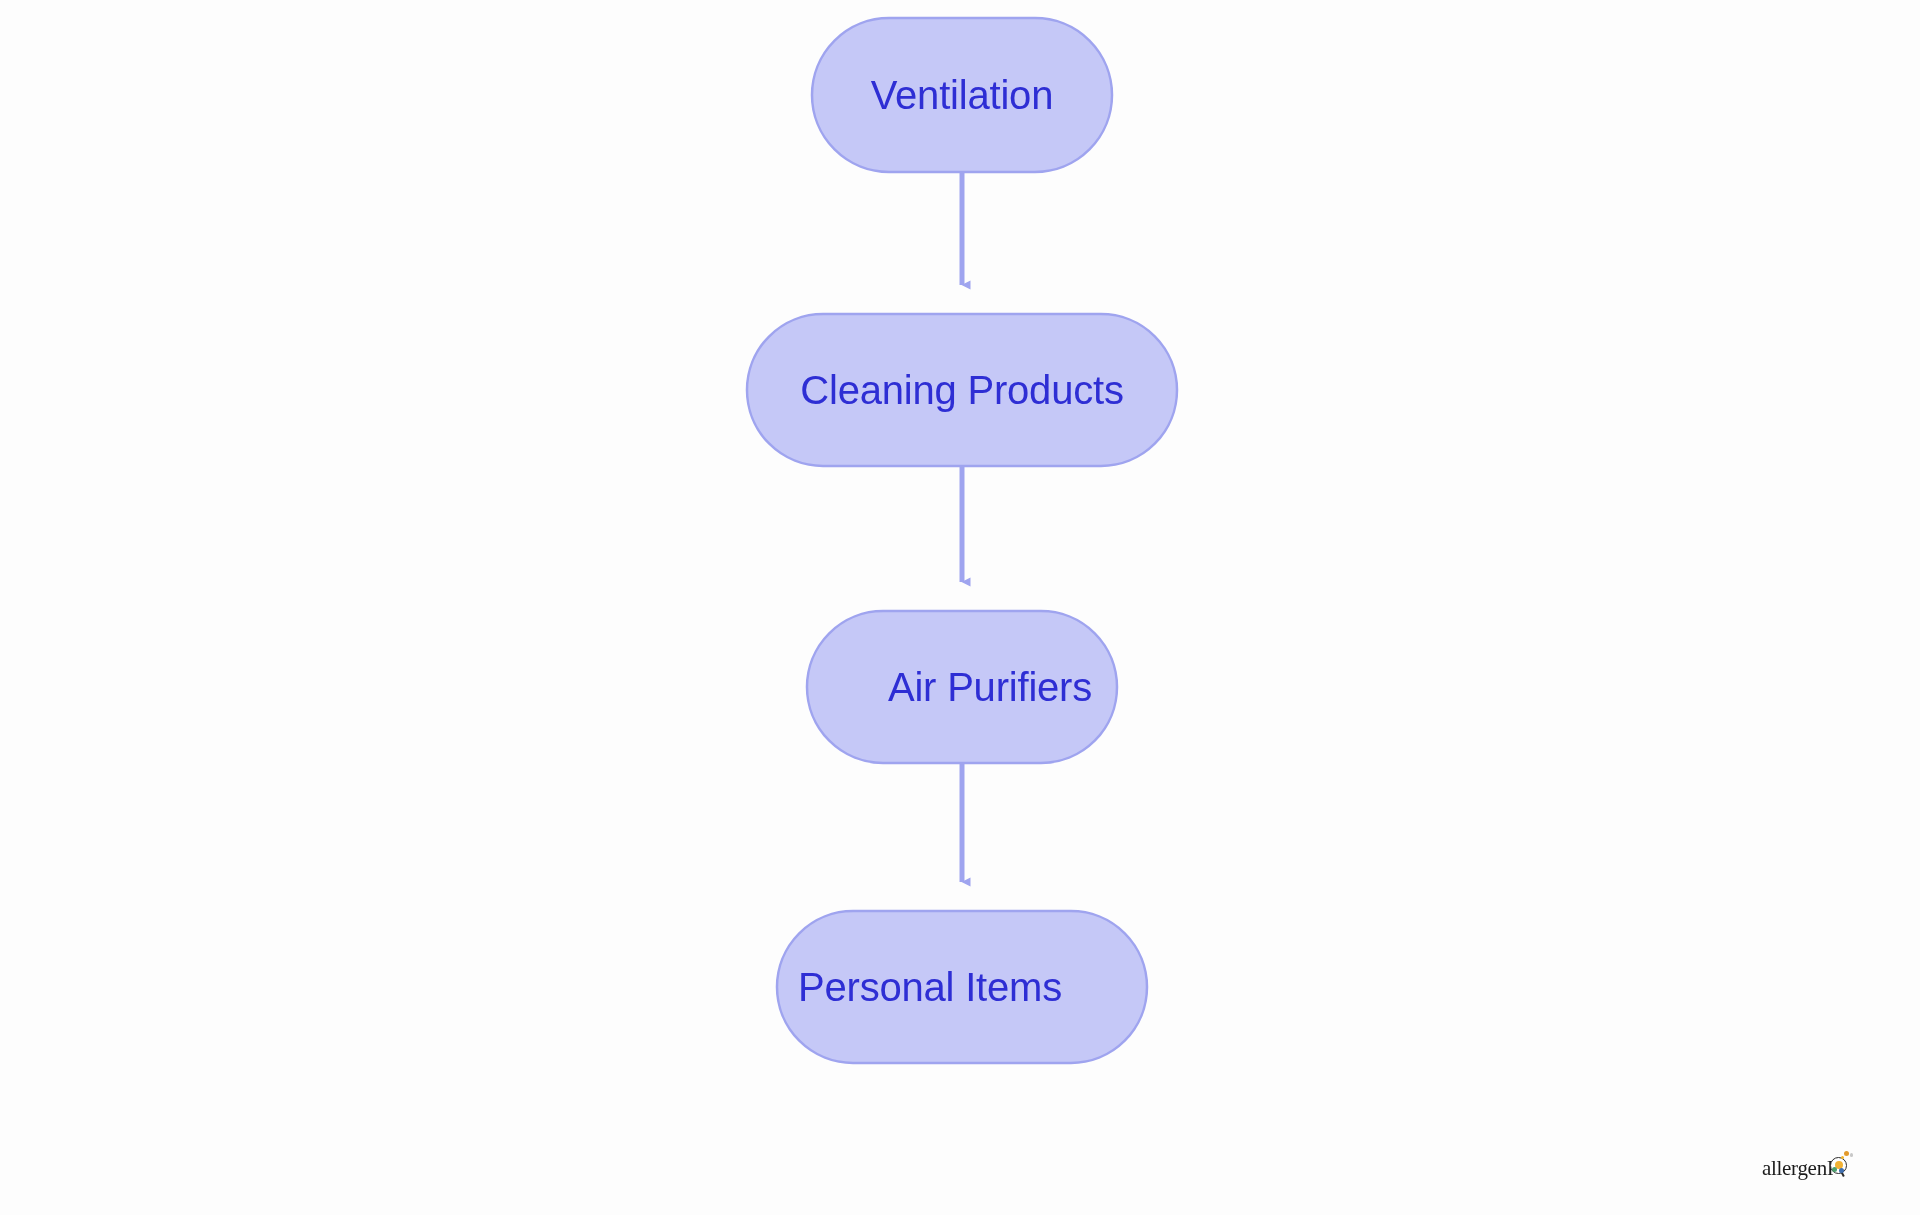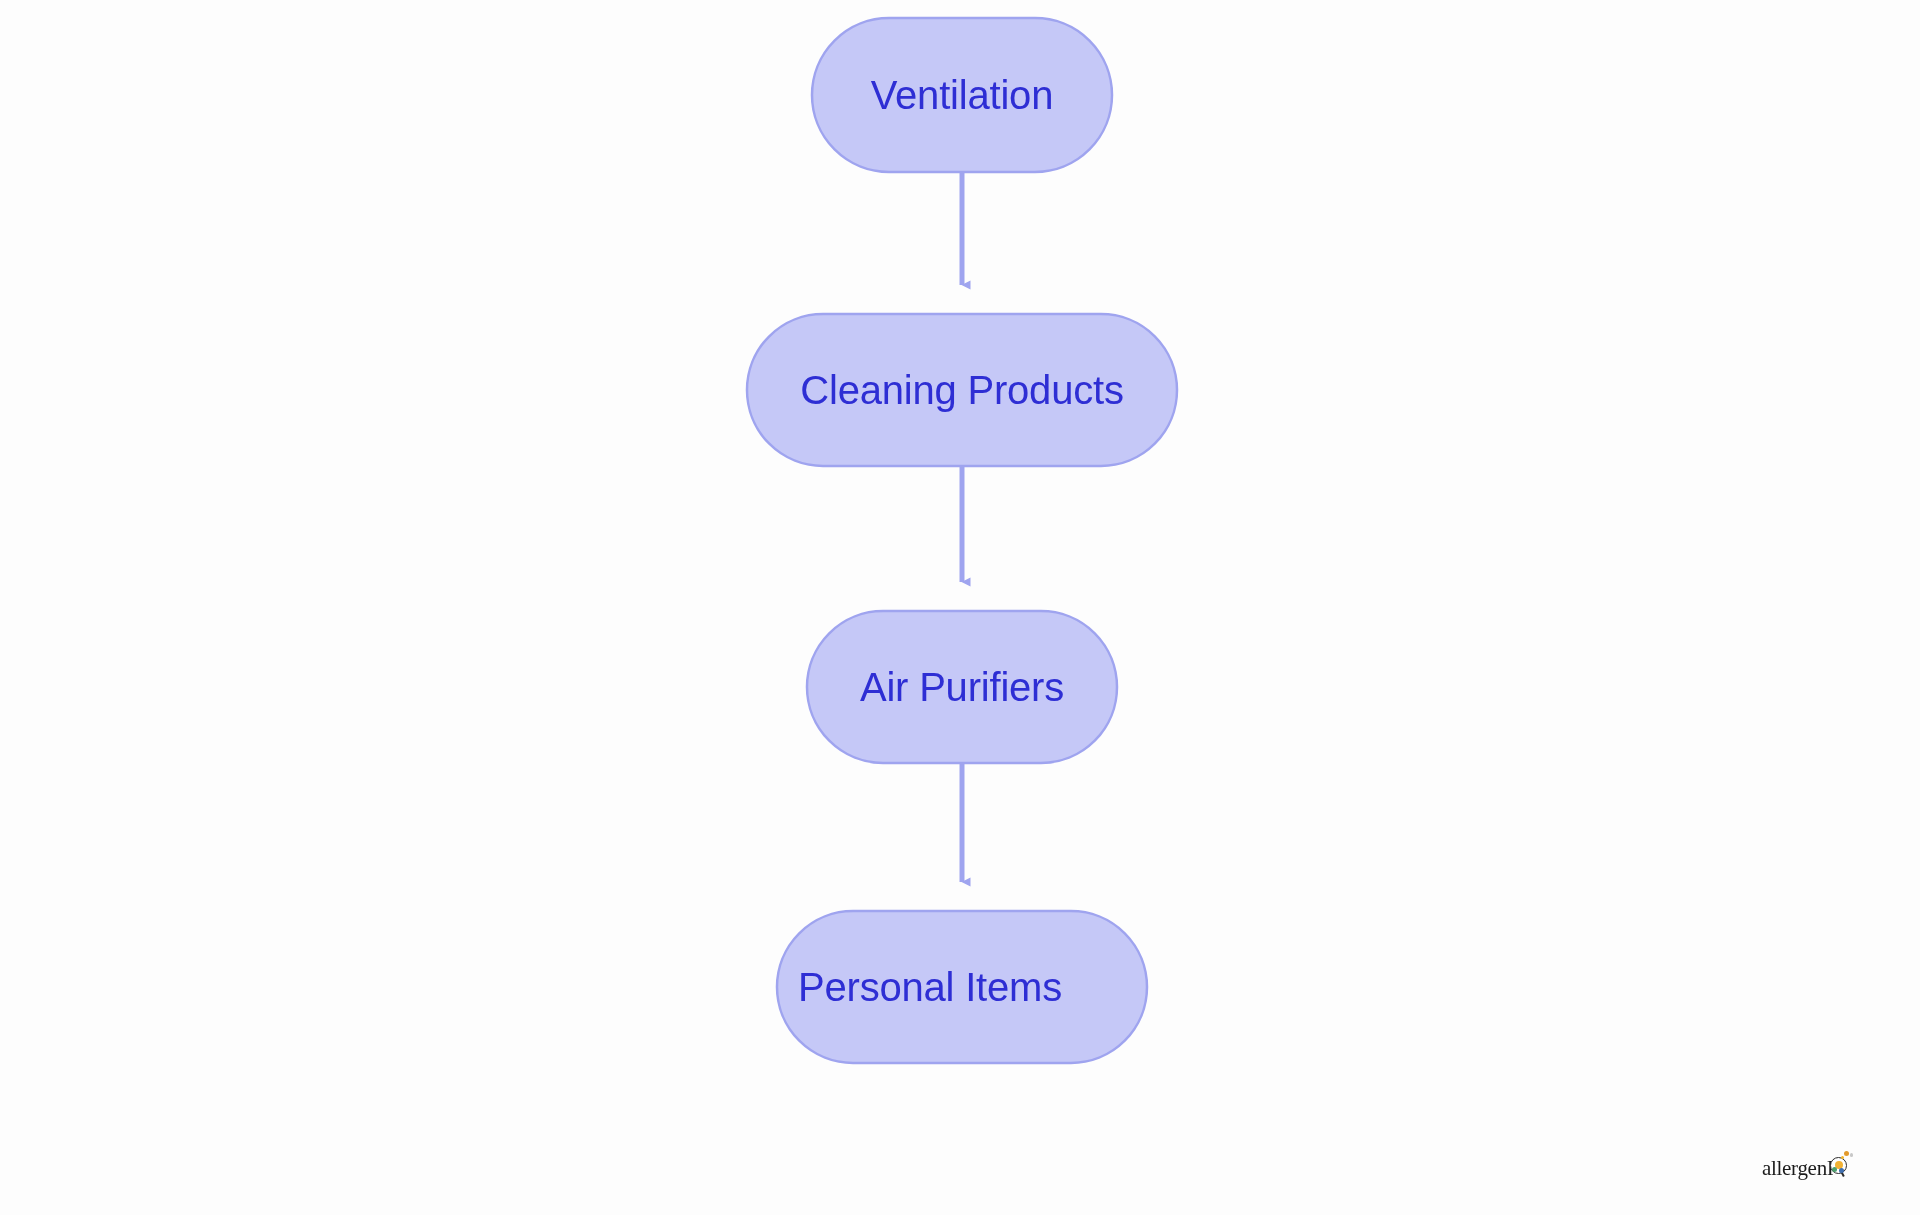--- a/index.html
+++ b/index.html
@@ -116,21 +116,21 @@
 
     <rect x="807" y="611" width="310" height="152" rx="76" ry="76" fill="#c5c8f7" stroke="#9fa4ef" stroke-width="2.5"></rect>
 
     <rect x="777" y="911" width="370" height="152" rx="76" ry="76" fill="#c5c8f7" stroke="#9fa4ef" stroke-width="2.5"></rect>
   </svg>
 
   <div class="node-label" style="left:747px; top:314px; width:430px; height:152px;">Cleaning Products</div>
 
   <div class="node-label" style="left:812px; top:18px; width:300px; height:154px;">Ventilation</div>
 
-  <div class="node-label" style="left:807px; top:611px; width:310px; height:152px;">Air Purifiers</div>
+  <div class="node-label" style="left:835px; top:611px; width:310px; height:152px;">Air Purifiers</div>
 
   <div class="node-label" style="left:745px; top:911px; width:370px; height:152px;">Personal Items</div>
 
   <div id="watermark">
     <span id="watermark-text">allergenI</span>
     <span id="watermark-mark">
       <span class="q-circle"></span>
       <span class="q-tail"></span>
       <span class="dot" style="left:8px;  top:12px; width:8px;  height:8px;  background:#f2b235;"></span>
       <span class="dot" style="left:5px;  top:18px; width:5px;  height:5px;  background:#4e9f6e;"></span>

